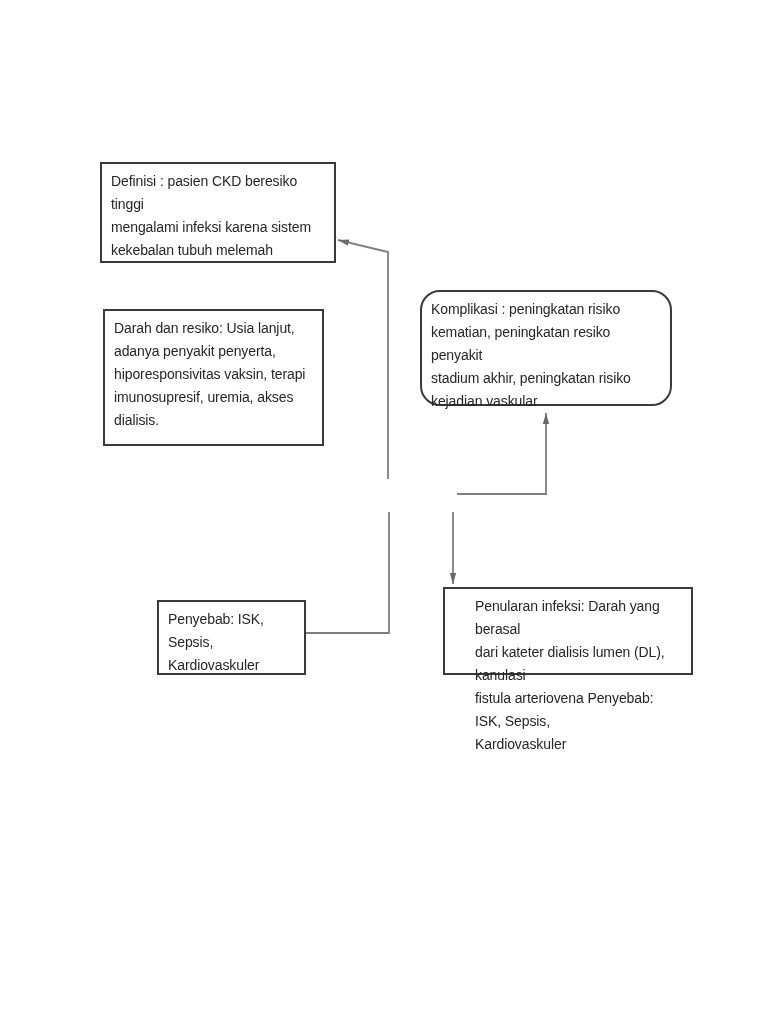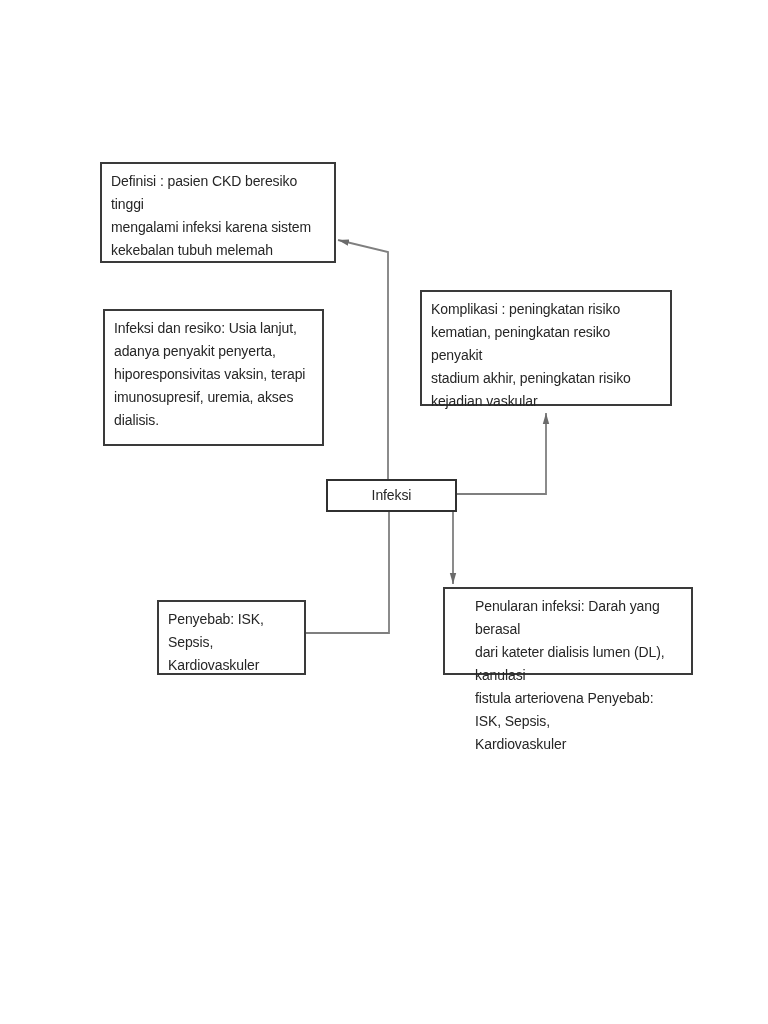--- a/index.html
+++ b/index.html
@@ -24,21 +24,21 @@
     background: #ffffff;
     color: #262626;
     font-size: 14px;
     line-height: 23px;
     letter-spacing: -0.1px;
     padding: 6px 9px;
     white-space: pre-line;
   }
   .node-definisi   { left: 100px; top: 162px; width: 236px; height: 101px; }
   .node-faktor     { left: 103px; top: 309px; width: 221px; height: 137px; }
-  .node-komplikasi { left: 420px; top: 290px; width: 252px; height: 116px; }
+  .node-komplikasi { left: 420px; top: 290px; width: 252px; height: 116px; border-radius: 20px; }
   .node-infeksi    {
     left: 326px; top: 479px; width: 131px; height: 33px;
     display: flex; align-items: center; justify-content: center;
     padding: 0; white-space: nowrap;
     border-color: #303030;
   }
   .node-penyebab   { left: 130px; top: 600px; width: 149px; height: 75px; margin-left: 27px; }
   .node-penularan  { left: 443px; top: 587px; width: 250px; height: 88px; padding-left: 30px; }
 </style>
 </head>
@@ -57,32 +57,31 @@
       <path d="M 457 494 L 546 494 L 546 413" marker-end="url(#arrow)"></path>
       <path d="M 389 512 L 389 633 L 287 633" marker-end="url(#arrow)"></path>
       <path d="M 453 512 L 453 584" marker-end="url(#arrow)"></path>
     </g>
   </svg>
 
   <div class="node node-definisi">Definisi : pasien CKD beresiko tinggi
 mengalami infeksi karena sistem
 kekebalan tubuh melemah</div>
 
-  <div class="node node-faktor">Infeksi dan resiko: Usia lanjut,
+  <div class="node node-faktor">Darah dan resiko: Usia lanjut,
 adanya penyakit penyerta,
 hiporesponsivitas vaksin, terapi
 imunosupresif, uremia, akses
 dialisis.</div>
 
   <div class="node node-komplikasi">Komplikasi : peningkatan risiko
 kematian, peningkatan resiko penyakit
 stadium akhir, peningkatan risiko
 kejadian vaskular</div>
 
-  <div class="node node-infeksi">Infeksi</div>
 
   <div class="node node-penyebab">Penyebab: ISK, Sepsis,
 Kardiovaskuler</div>
 
   <div class="node node-penularan">Penularan infeksi: Darah yang berasal
 dari kateter dialisis lumen (DL), kanulasi
 fistula arteriovena Penyebab: ISK, Sepsis,
 Kardiovaskuler</div>
 
 </div>

